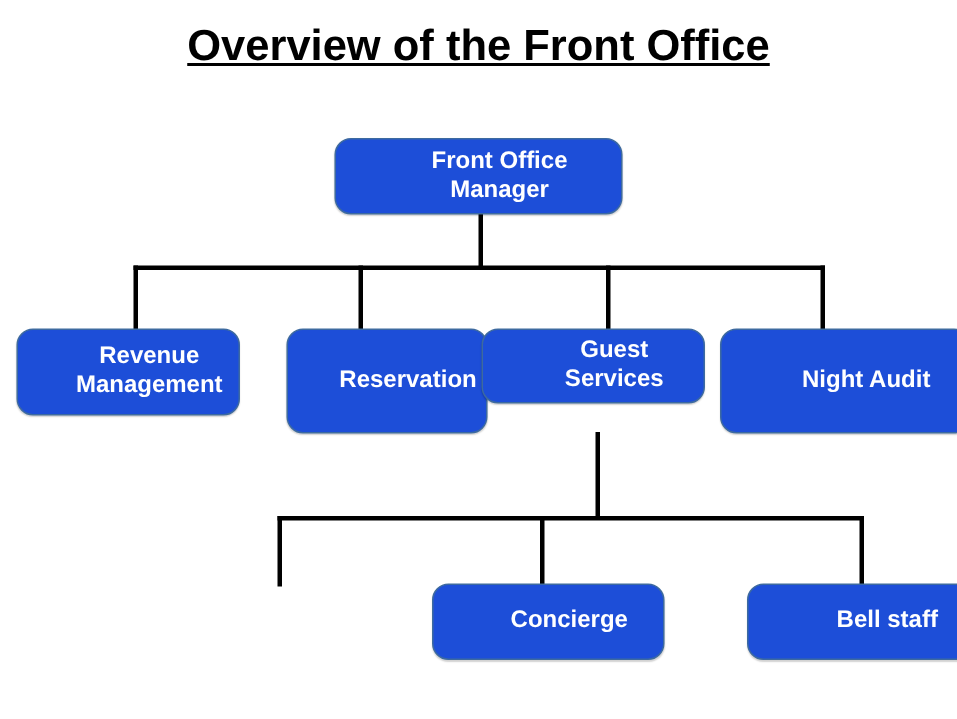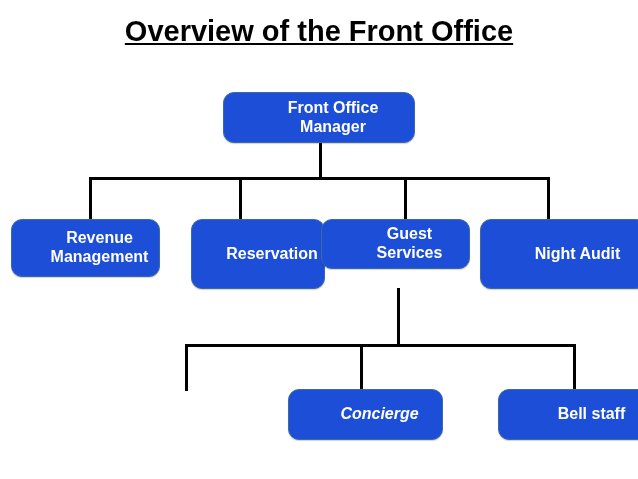--- a/index.html
+++ b/index.html
@@ -53,21 +53,21 @@
     display: block;
     padding: 0 4px;
     white-space: pre-line;
   }
   .node.n-root      { left: 223px; top: 92px;  width: 192px; height: 51px; font-size: 16px; }
   .node.n-revenue   { left: 11px;  top: 219px; width: 149px; height: 58px; font-size: 16px; }
   .node.n-reserv    { left: 167px; top: 219px; width: 134px; height: 70px; font-size: 16px; margin-left: 24px; }
   .node.n-guest     { left: 321px; top: 219px; width: 149px; height: 50px; font-size: 16px; }
   .node.n-night     { left: 480px; top: 219px; width: 167px; height: 70px; font-size: 16px; }
   .node.n-desk      { left: 110px; top: 389px; width: 158px; height: 51px; font-size: 16px; }
-  .node.n-concierge { left: 288px; top: 389px; width: 155px; height: 51px; font-size: 16px; font-style: italic; }
+  .node.n-concierge { left: 288px; top: 389px; width: 155px; height: 51px; font-size: 16px; }
   .node.n-bell      { left: 458px; top: 389px; width: 159px; height: 51px; font-size: 16px; margin-left: 40px; }
 
   .conn {
     position: absolute;
     background: #000000;
   }
   .conn.v { width: 3px; }
   .conn.h { height: 3px; }
 
   

